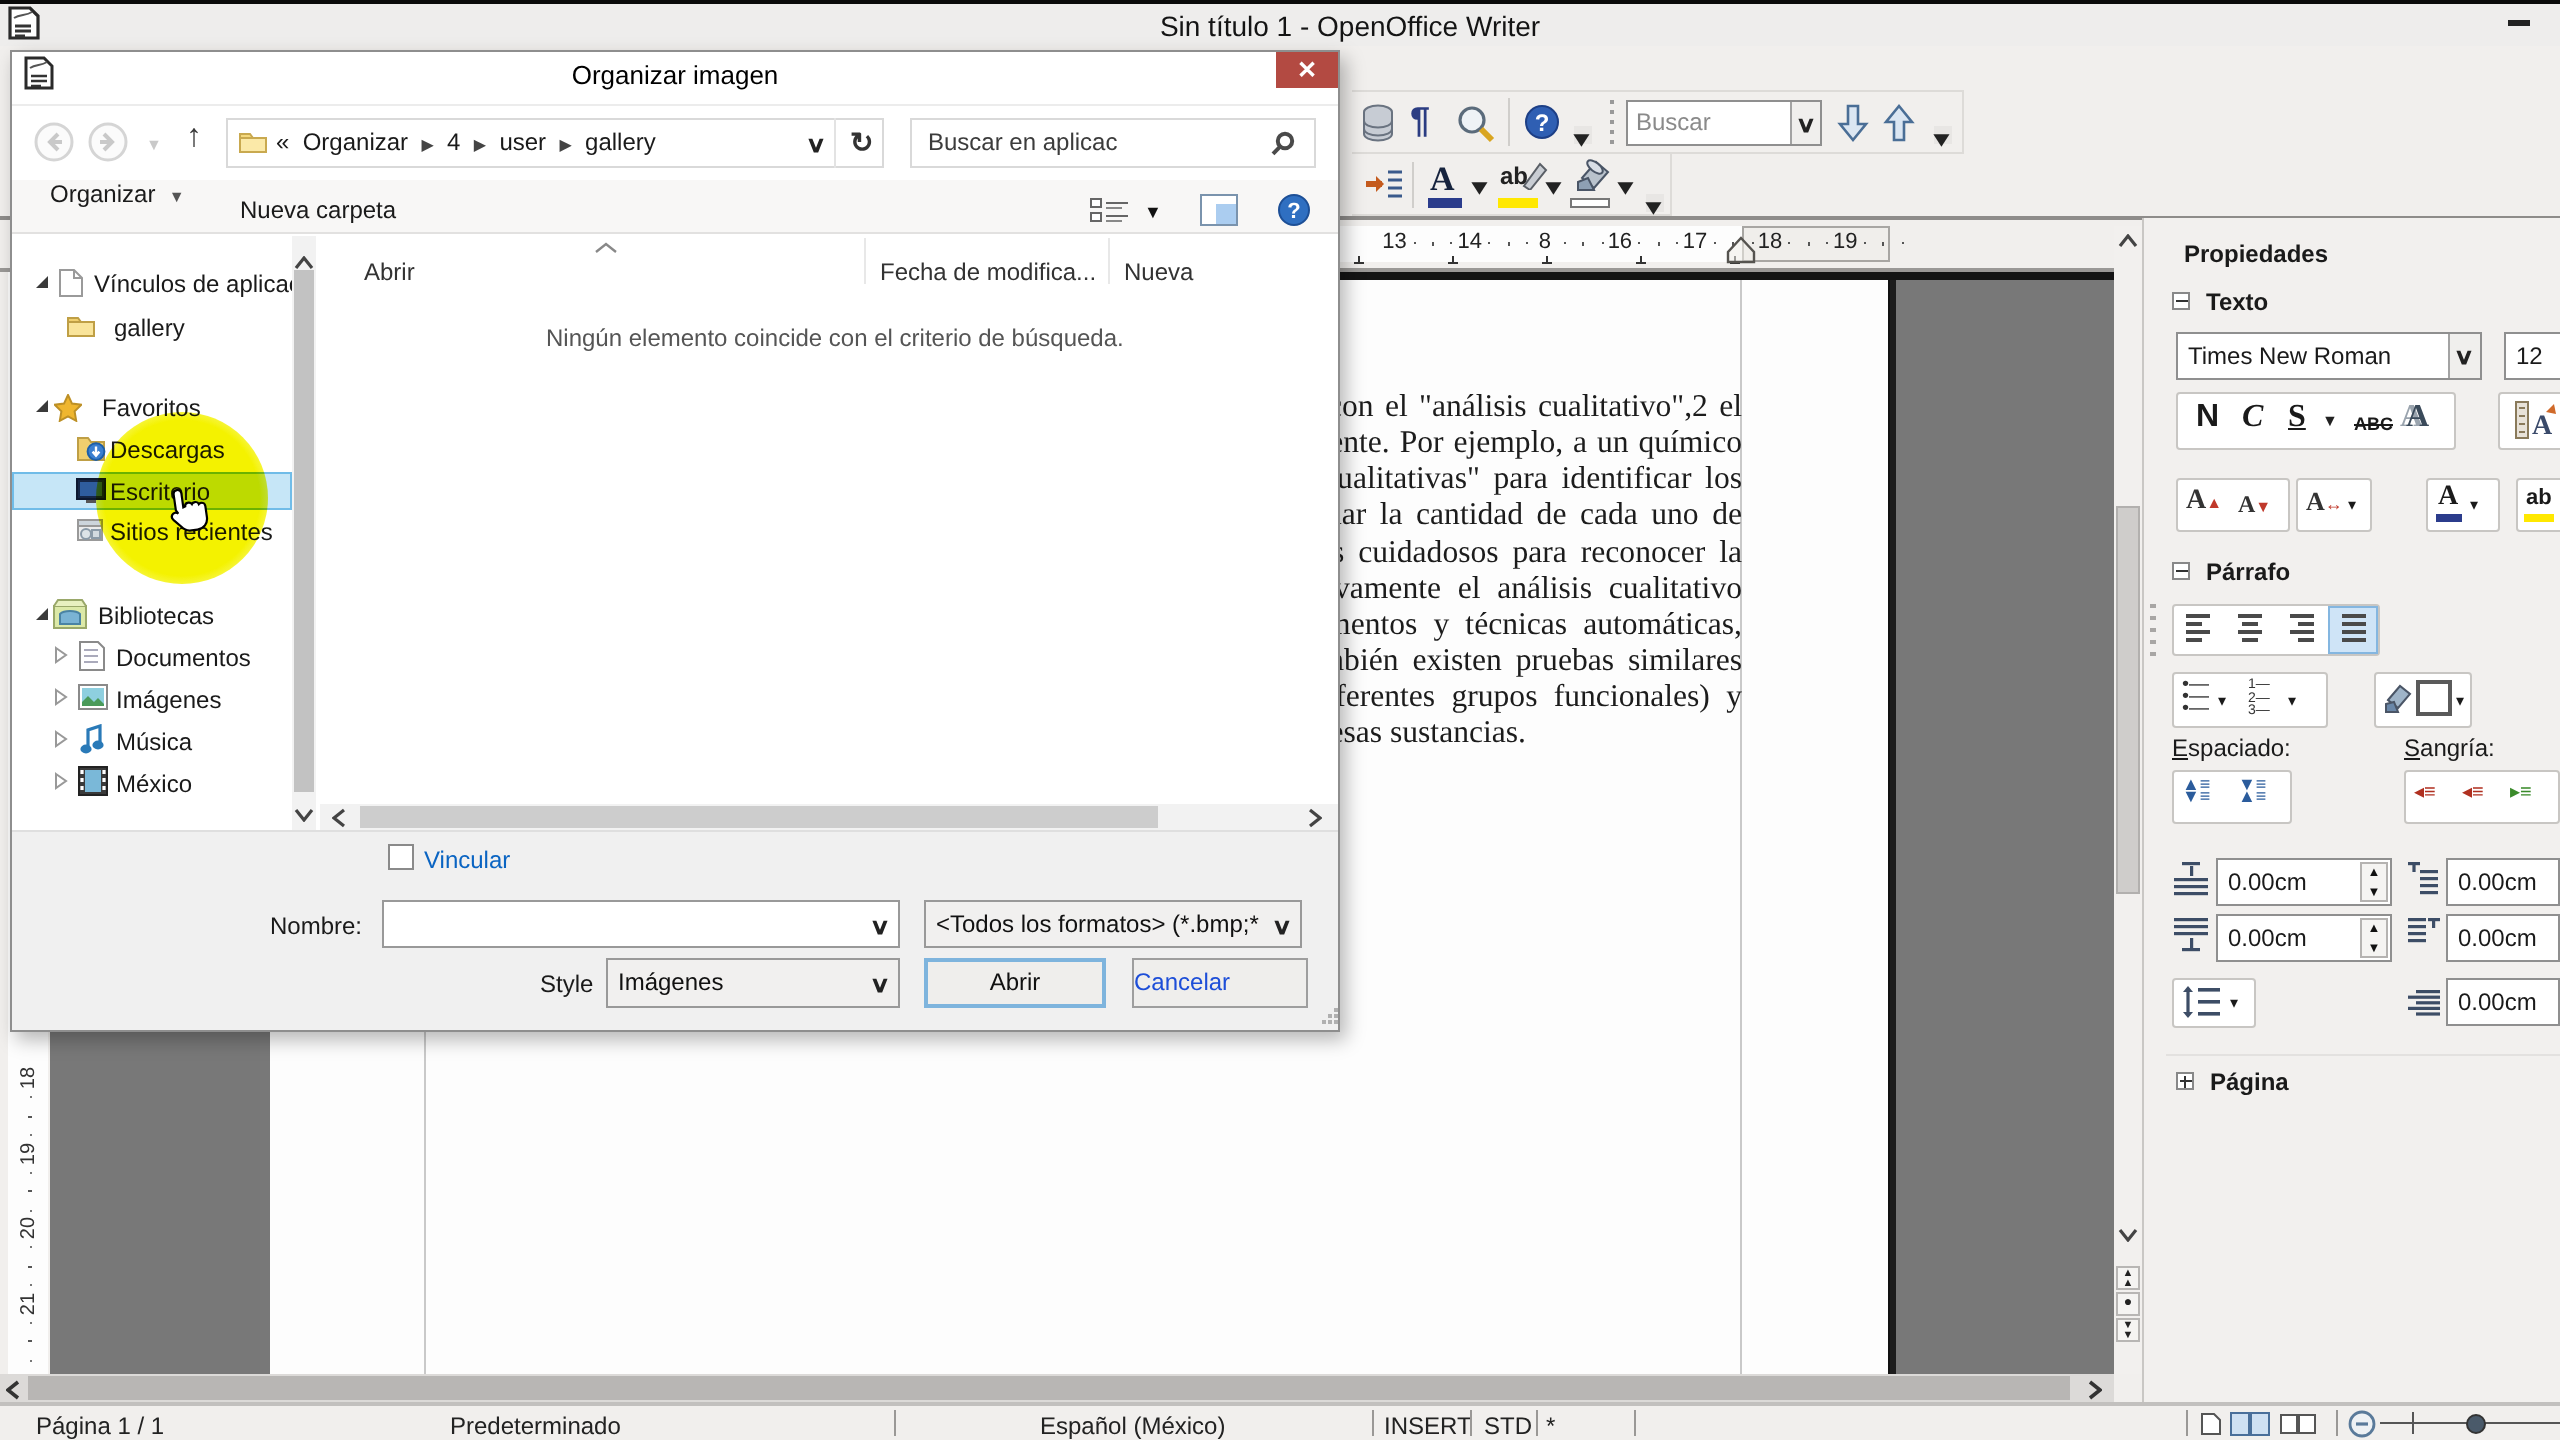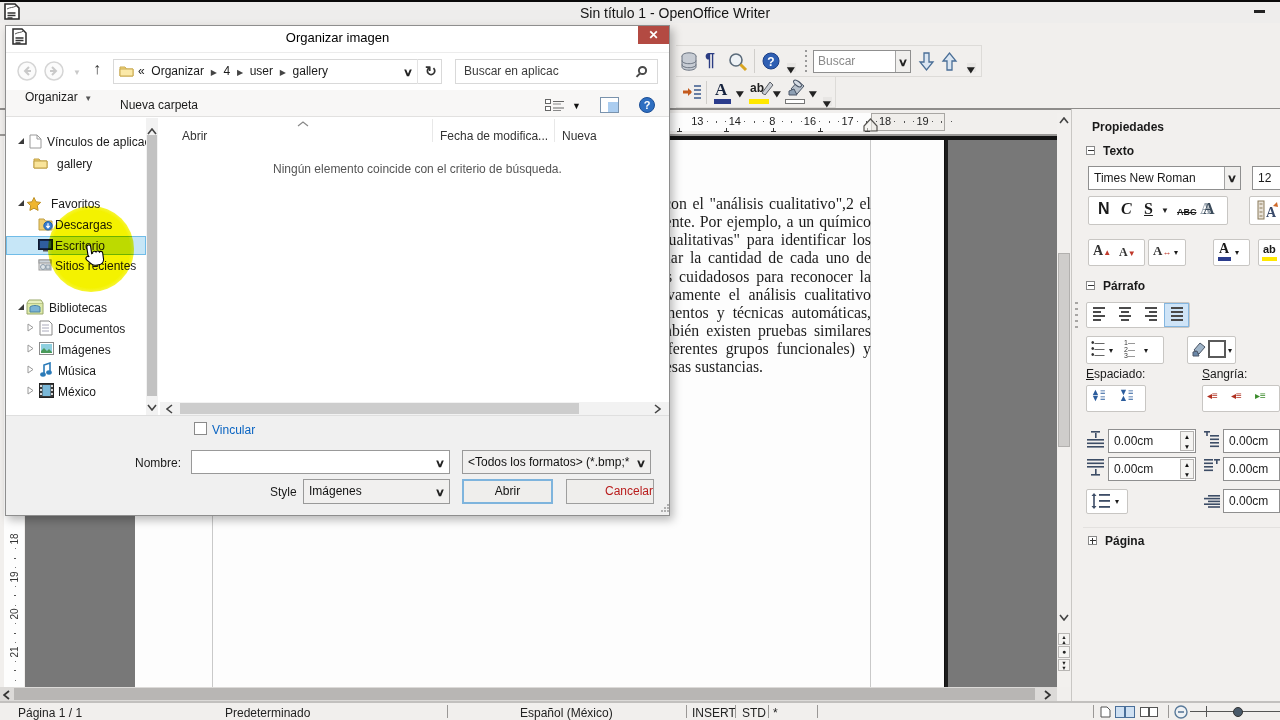--- a/index.html
+++ b/index.html
@@ -593,21 +593,21 @@
     <div class="abs" style="left:191px;top:450px;width:259px;height:24px;background:#fff;border:1px solid #999"></div>
     <div class="abs chev" style="left:436px;top:457px">∨</div>
     <div class="abs" style="left:462px;top:450px;width:189px;height:24px;background:#f1f0ef;border:1px solid #999"></div>
     <div class="abs nw" style="left:468px;top:455px;font-size:12px;color:#111">&lt;Todos los formatos&gt; (*.bmp;*</div>
     <div class="abs chev" style="left:637px;top:457px">∨</div>
     <div class="abs nw" style="left:270px;top:485px;font-size:12px;color:#1a1a1a">Style</div>
     <div class="abs" style="left:303px;top:479px;width:147px;height:25px;background:#f1f0ef;border:1px solid #999"></div>
     <div class="abs nw" style="left:309px;top:484px;font-size:12px;color:#111">Imágenes</div>
     <div class="abs chev" style="left:436px;top:486px">∨</div>
     <div class="abs" style="left:462px;top:479px;width:91px;height:25px;background:#efeeec;border:2px solid #7eb4dd;text-align:center;line-height:21px;font-size:12px;color:#111">Abrir</div>
-    <div class="abs" style="left:566px;top:479px;width:88px;height:25px;background:#efeeec;border:1px solid #9e9e9e;text-align:right;line-height:23px;font-size:12px;color:#b91c1c">Cancelar</div>
+    <div class="abs" style="left:566px;top:479px;width:88px;height:25px;background:#efeeec;border:1px solid #9e9e9e;text-align:left;line-height:23px;font-size:12px;color:#1d4ed8">Cancelar</div>
     <svg class="abs" style="left:660px;top:503px" width="10" height="10">
       <g fill="#b0b0b0">
         <rect x="7" y="1" width="2" height="2"></rect>
         <rect x="4" y="4" width="2" height="2"></rect>
         <rect x="7" y="4" width="2" height="2"></rect>
         <rect x="1" y="7" width="2" height="2"></rect>
         <rect x="4" y="7" width="2" height="2"></rect>
         <rect x="7" y="7" width="2" height="2"></rect>
       </g>
     </svg>

